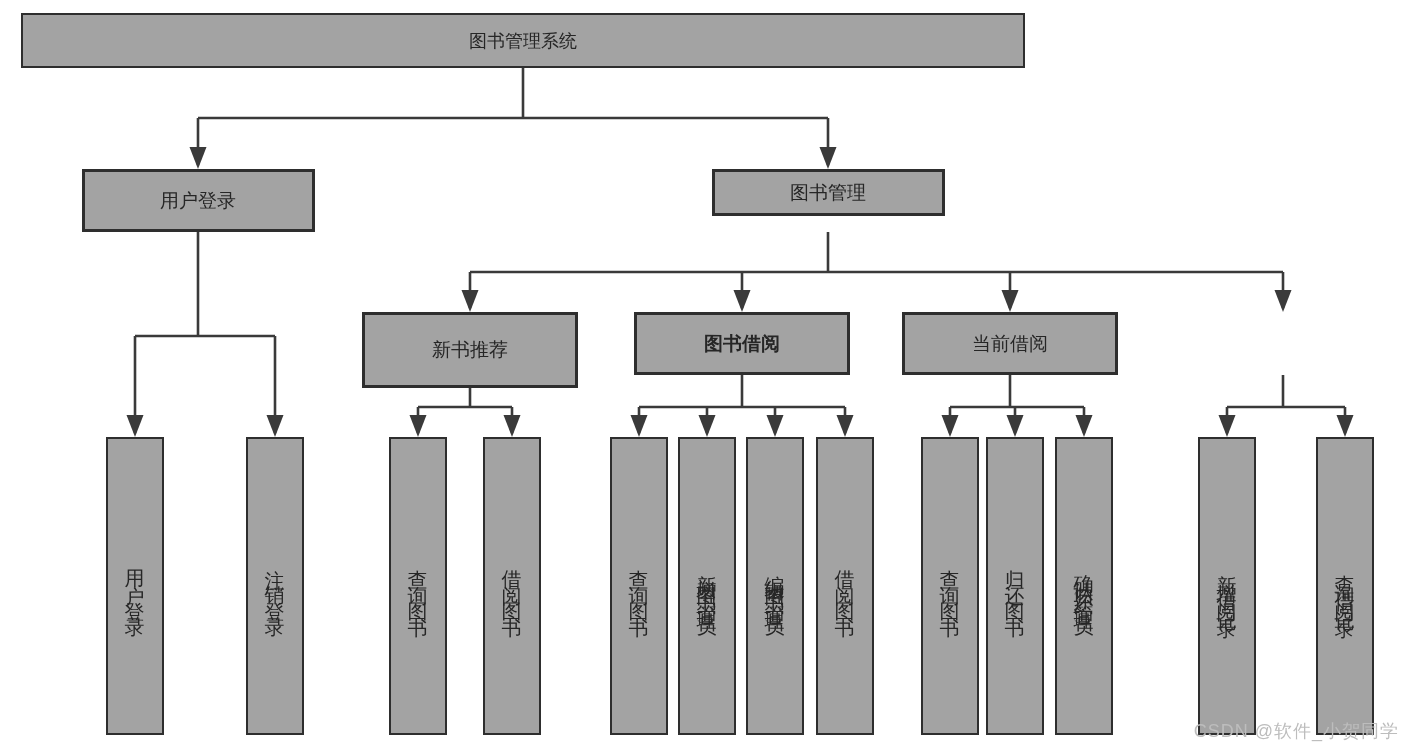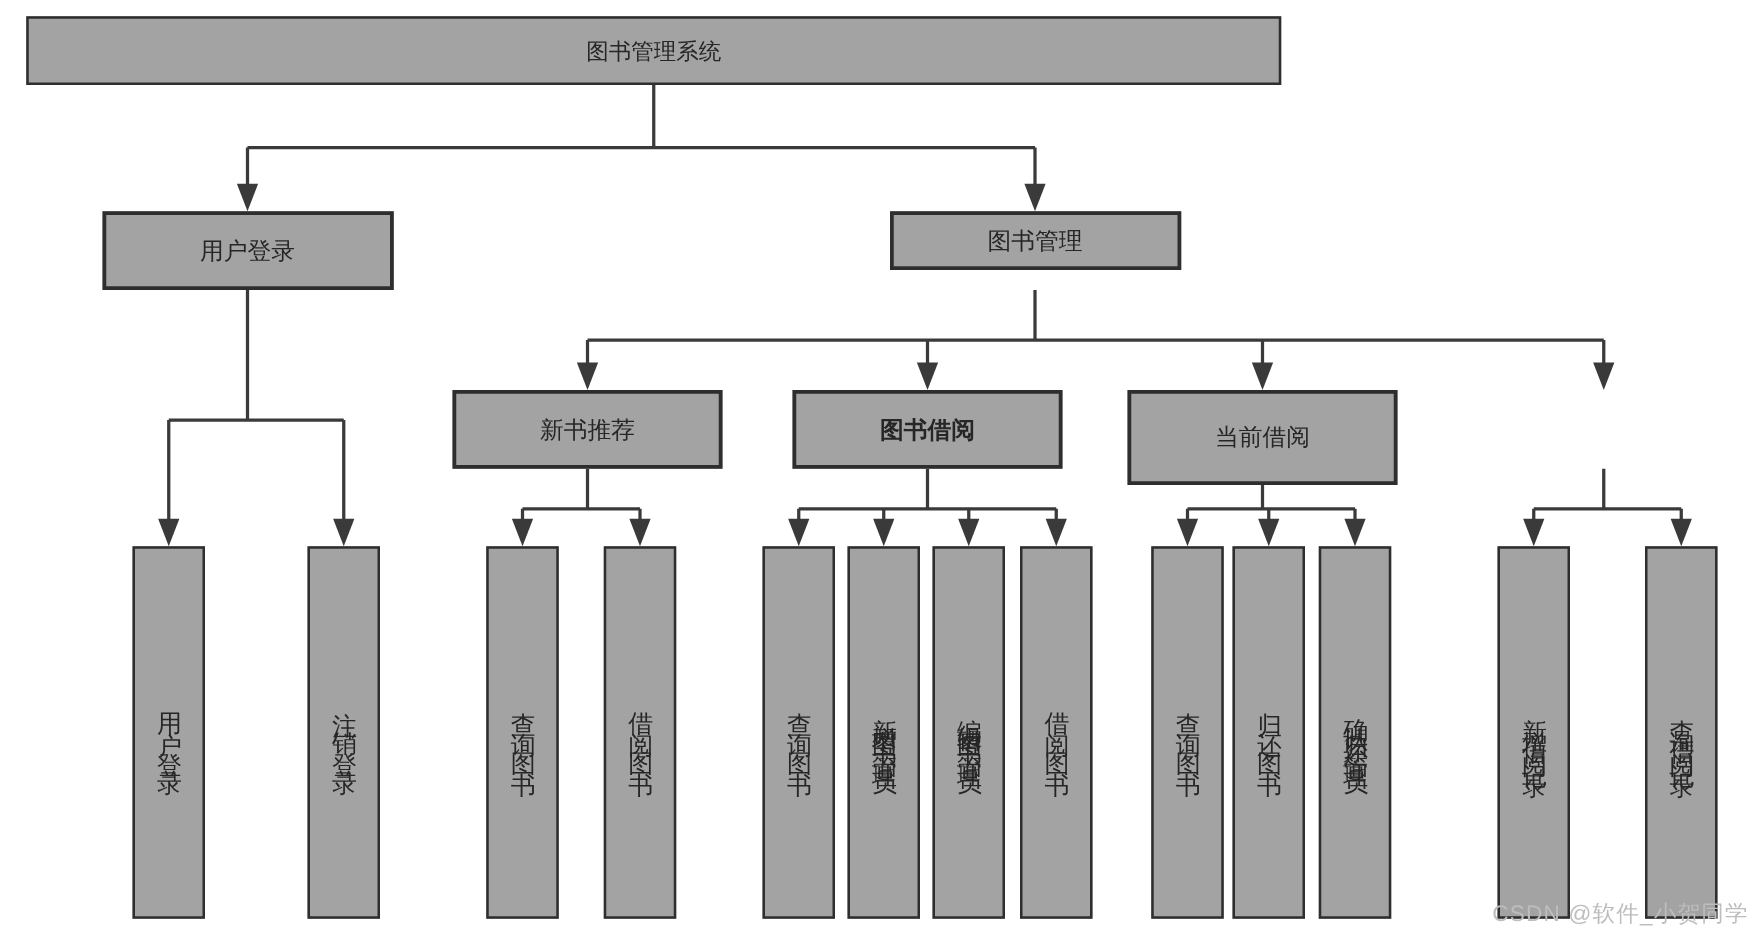--- a/index.html
+++ b/index.html
@@ -91,21 +91,21 @@
     </div>
     <div class="box leaf" style="left: 106px; top: 437px; width: 58px; height: 298px;">
       <span class="vtxt" style="letter-spacing: 16px;">用户登录</span>
     </div>
     <div class="box leaf" style="left: 246px; top: 437px; width: 58px; height: 298px;">
       <span class="vtxt" style="letter-spacing: 16px;">注销登录</span>
     </div>
     <div class="box lvl-mid" style="left: 711.5px; top: 169px; width: 233px; height: 47px;">
       <span>图书管理</span>
     </div>
-    <div class="box lvl-mid" style="left: 362px; top: 312px; width: 216px; height: 63px;">
+    <div class="box lvl-mid" style="left: 362px; top: 312px; width: 216px; height: 76px;">
       <span>新书推荐</span>
     </div>
     <div class="box leaf" style="left: 389px; top: 437px; width: 58px; height: 298px;">
       <span class="vtxt" style="letter-spacing: 16px;">查询图书</span>
     </div>
     <div class="box leaf" style="left: 483px; top: 437px; width: 58px; height: 298px;">
       <span class="vtxt" style="letter-spacing: 16px;">借阅图书</span>
     </div>
     <div class="box lvl-mid" style="left: 634px; top: 312px; width: 216px; height: 63px; font-weight: bold;">
       <span>图书借阅</span>
@@ -115,21 +115,21 @@
     </div>
     <div class="box leaf" style="left: 678px; top: 437px; width: 58px; height: 298px;">
       <span class="vtxt" style="letter-spacing: 6px;">新增图书（管理员）</span>
     </div>
     <div class="box leaf" style="left: 746px; top: 437px; width: 58px; height: 298px;">
       <span class="vtxt" style="letter-spacing: 6px;">编辑图书（管理员）</span>
     </div>
     <div class="box leaf" style="left: 816px; top: 437px; width: 58px; height: 298px;">
       <span class="vtxt" style="letter-spacing: 16px;">借阅图书</span>
     </div>
-    <div class="box lvl-mid" style="left: 902px; top: 312px; width: 216px; height: 76px;">
+    <div class="box lvl-mid" style="left: 902px; top: 312px; width: 216px; height: 63px;">
       <span>当前借阅</span>
     </div>
     <div class="box leaf" style="left: 921px; top: 437px; width: 58px; height: 298px;">
       <span class="vtxt" style="letter-spacing: 16px;">查询图书</span>
     </div>
     <div class="box leaf" style="left: 986px; top: 437px; width: 58px; height: 298px;">
       <span class="vtxt" style="letter-spacing: 16px;">归还图书</span>
     </div>
     <div class="box leaf" style="left: 1055px; top: 437px; width: 58px; height: 298px;">
       <span class="vtxt" style="letter-spacing: 6px;">确认归还（管理员）</span>

